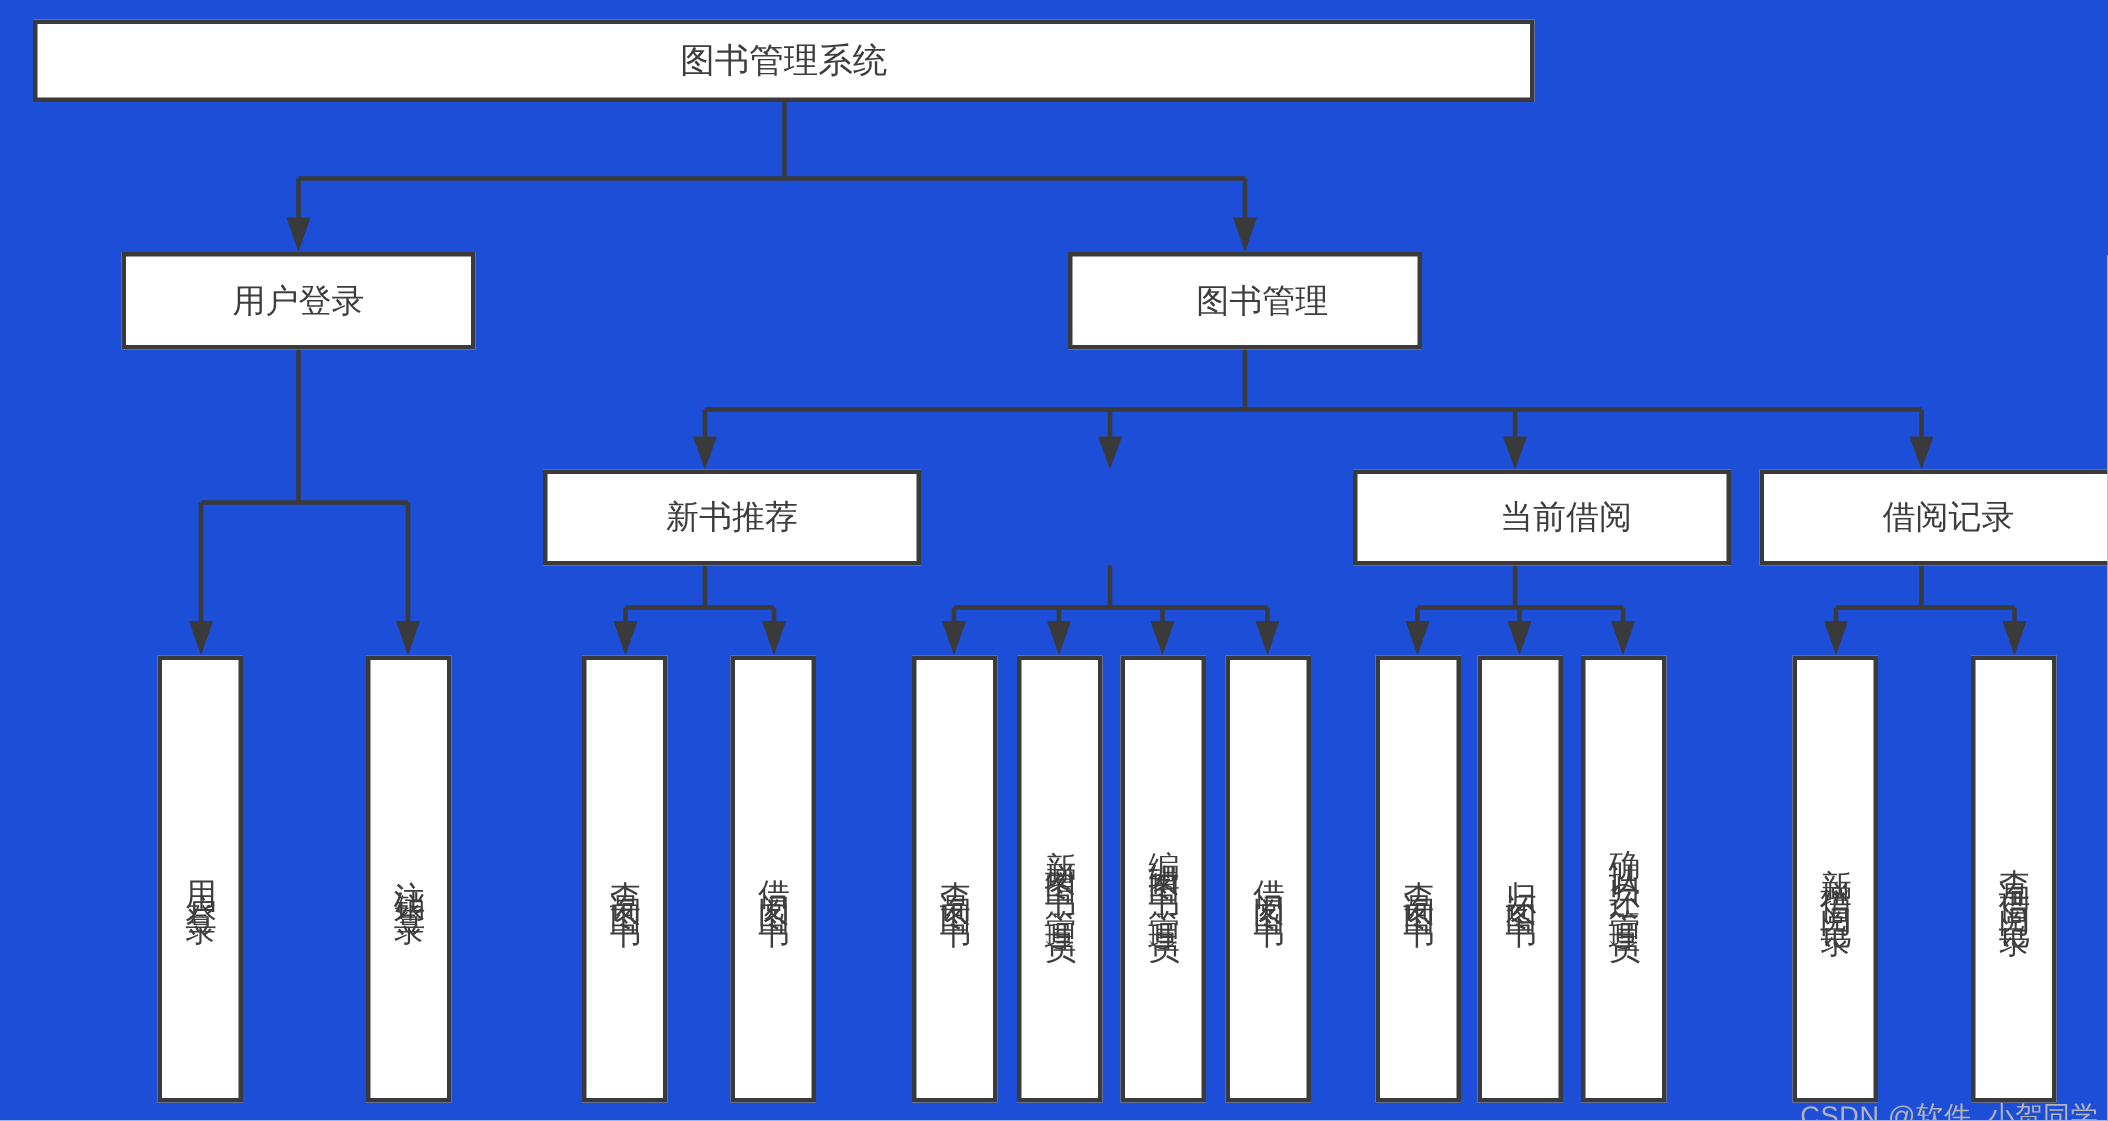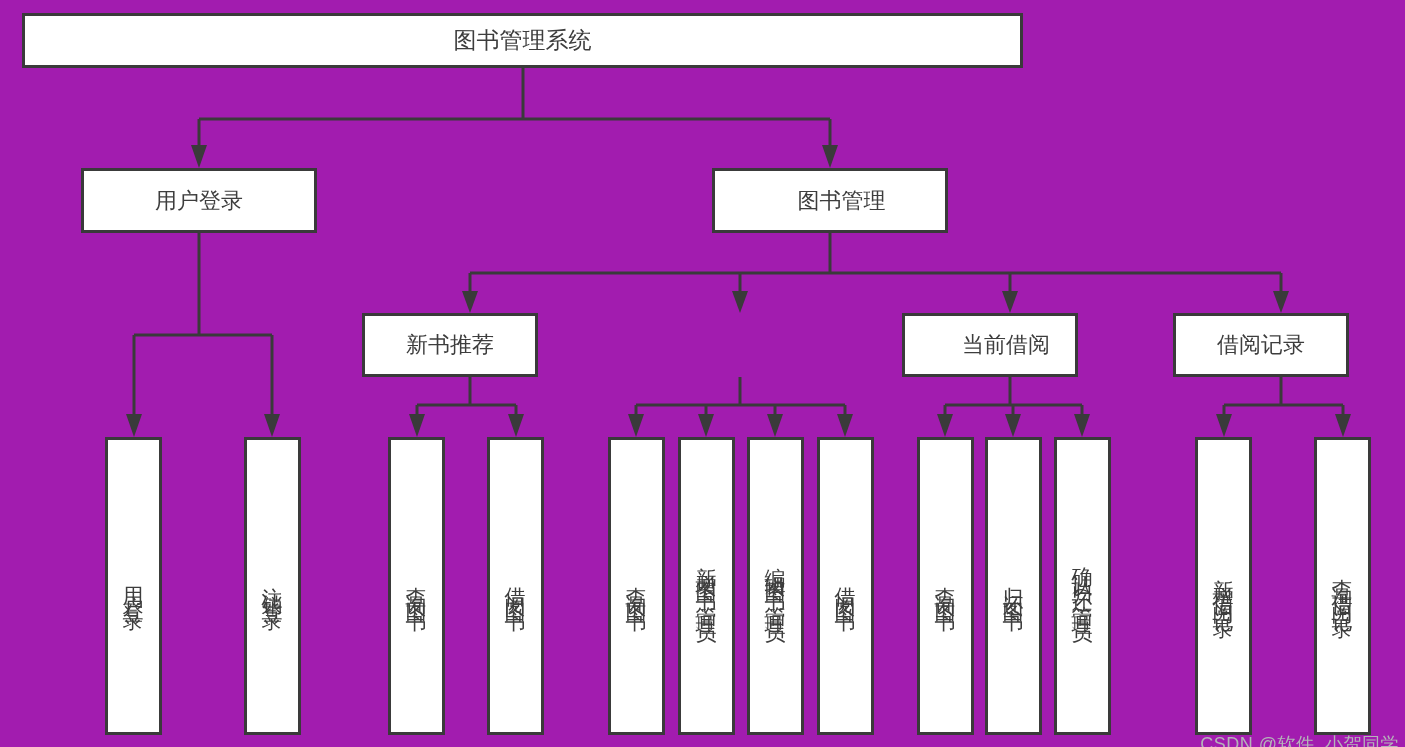--- a/index.html
+++ b/index.html
@@ -1,31 +1,31 @@
 <!DOCTYPE html>
 <html><head>
 <meta charset="utf-8">
 <style>
   html,body{margin:0;padding:0;background:#fff;}
   body{font-family:"Liberation Sans","DejaVu Sans",sans-serif;}
   #canvas{
-    position:relative;width:1405px;height:747px;background:#a21caf;overflow:hidden;
+    position:relative;width:1405px;height:747px;background:#1d4ed8;overflow:hidden;
     color:#3d3d3d;
   }
   #connectors{position:absolute;left:0;top:0;width:1405px;height:747px;}
   .box{
     position:absolute;box-sizing:border-box;background:#ffffff;
     border:3px solid #3a3a3a;display:flex;align-items:center;justify-content:center;
     color:#3d3d3d;white-space:nowrap;
   }
   .n-root{left:22px;top:13px;width:1001px;height:55px;font-size:23px;}
   .lvl1{top:168px;width:236px;height:65px;font-size:22px;}
   .n-l1a{left:81px;}
   .n-l1b{left:712px;padding-left:23px;}
-  .lvl2{top:313px;width:176px;height:64px;font-size:22px;}
+  .lvl2{top:313px;width:252px;height:64px;font-size:22px;}
   .n-l2a{left:362px;}
   .n-l2b{left:632px;}
   .n-l2c{left:902px;padding-left:32px;}
   .n-l2d{left:1173px;}
   .leaf{
     top:437px;width:57px;height:298px;font-size:21px;line-height:1;
     writing-mode:vertical-rl;text-orientation:mixed;letter-spacing:8px;
     white-space:normal;
   }
   .f1{left:105px;}  .f2{left:244px;}

